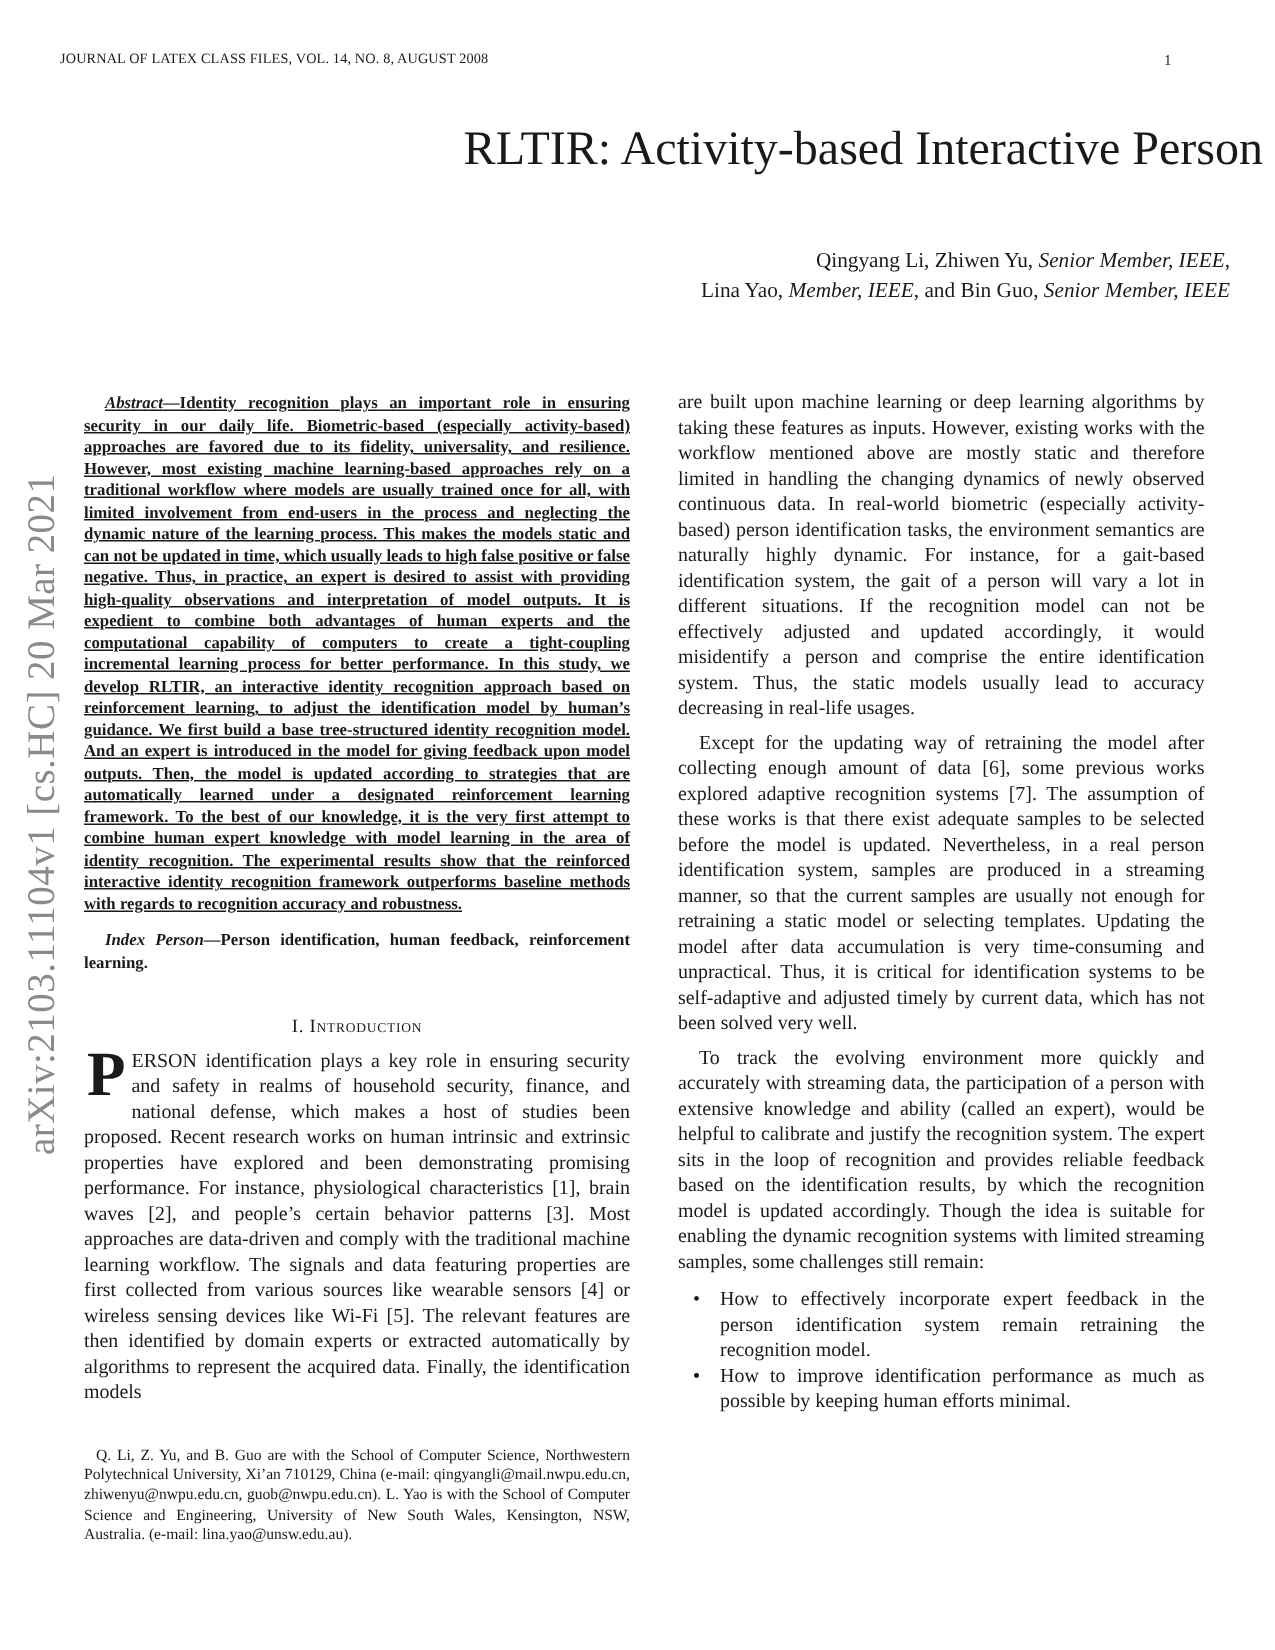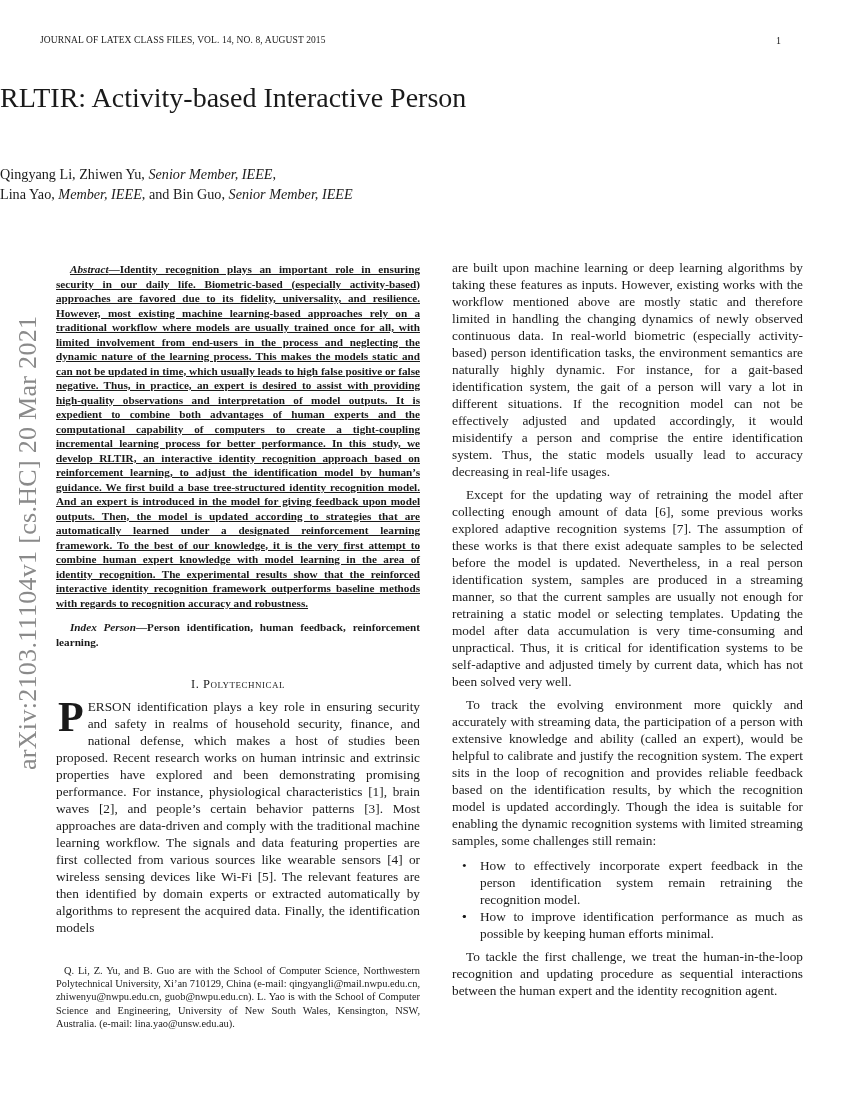--- a/index.html
+++ b/index.html
@@ -1,22 +1,22 @@
 <!DOCTYPE html>
 <html><head>
 <meta charset="utf-8">
 <style>
   html, body { margin: 0; padding: 0; background: #ffffff; }
   body { width: 850px; height: 1100px; position: relative; overflow: hidden;
          font-family: "Liberation Serif", "DejaVu Serif", serif; color: #1a1a1a; }
   .running-head { position: absolute; top: 35px; left: 40px; font-size: 9.5px; letter-spacing: 0.1px; }
   .page-num { position: absolute; top: 35px; left: 776px; font-size: 10px; }
-  .title { position: absolute; top: 78px; left: 0; width: 842px; text-align: left;
-           font-size: 28px; line-height: 40px; font-weight: normal; }
-  .authors { position: absolute; top: 164px; left: 0; width: 820px; text-align: left;
+  .title { position: absolute; top: 78px; left: 0; width: 842px; text-align: right;
+           font-size: 32px; line-height: 40px; font-weight: normal; }
+  .authors { position: absolute; top: 164px; left: 0; width: 820px; text-align: right;
              font-size: 14.2px; line-height: 20px; }
   .authors i { font-style: italic; }
   .arxiv { position: absolute; left: 13px; top: 770px; transform-origin: 0 0; transform: rotate(-90deg);
            font-size: 26px; color: #8a8a8a; white-space: nowrap; letter-spacing: 0.3px; }
   .col { position: absolute; text-align: justify; }
   .col-left { left: 56px; top: 262px; width: 364px; }
   .col-right { left: 452px; top: 259px; width: 351px; }
   .abstract { font-size: 11.2px; line-height: 14.5px; font-weight: bold; text-indent: 14px; margin: 0; text-decoration: underline; }
   .abstract .lbl { font-style: italic; }
   .index-terms { font-size: 11.2px; line-height: 14.5px; font-weight: bold; text-indent: 14px; margin: 10px 0 0 0; }
@@ -29,48 +29,47 @@
   .footnote { position: absolute; left: 56px; top: 964px; width: 364px; font-size: 10.4px; line-height: 13.2px; text-align: justify; }
   .footnote p { margin: 0; text-indent: 8px; }
   .bullets { margin: 8px 0 6px 0; padding: 0; list-style: none; }
   .bullets li { position: relative; padding-left: 28px; font-size: 13.3px; line-height: 17px; text-align: justify; }
   .bullets li .dot { position: absolute; left: 10px; top: 0; }
   .body-p.gap { margin-top: 6px; }
 </style>
 </head>
 <body>
 
-<div class="running-head">JOURNAL OF LATEX CLASS FILES, VOL. 14, NO. 8, AUGUST 2015</div>
+<div class="running-head">JOURNAL OF LATEX CLASS FILES, VOL. 14, NO. 8, AUGUST 2008</div>
 <div class="page-num">1</div>
 
 <div class="arxiv">arXiv:2103.11104v1  [cs.HC]  20 Mar 2021</div>
 
 <h1 class="title" style="margin:0;">
   <span>RLTIR: Activity-based Interactive Person</span><br>
 </h1>
 
 <div class="authors">
   <span>Qingyang Li, Zhiwen Yu, </span><i>Senior Member, IEEE</i><span>,</span><br>
   <span>Lina Yao, </span><i>Member, IEEE</i><span>, and Bin Guo, </span><i>Senior Member, IEEE</i>
 </div>
 
 <div class="col col-left">
   <p class="abstract"><span class="lbl">Abstract</span><span>—Identity recognition plays an important role in ensuring security in our daily life. Biometric-based (especially activity-based) approaches are favored due to its fidelity, universality, and resilience. However, most existing machine learning-based approaches rely on a traditional workflow where models are usually trained once for all, with limited involvement from end-users in the process and neglecting the dynamic nature of the learning process. This makes the models static and can not be updated in time, which usually leads to high false positive or false negative. Thus, in practice, an expert is desired to assist with providing high-quality observations and interpretation of model outputs. It is expedient to combine both advantages of human experts and the computational capability of computers to create a tight-coupling incremental learning process for better performance. In this study, we develop RLTIR, an interactive identity recognition approach based on reinforcement learning, to adjust the identification model by human’s guidance. We first build a base tree-structured identity recognition model. And an expert is introduced in the model for giving feedback upon model outputs. Then, the model is updated according to strategies that are automatically learned under a designated reinforcement learning framework. To the best of our knowledge, it is the very first attempt to combine human expert knowledge with model learning in the area of identity recognition. The experimental results show that the reinforced interactive identity recognition framework outperforms baseline methods with regards to recognition accuracy and robustness.</span></p>
   <p class="index-terms"><span class="lbl">Index Person</span><span>—Person identification, human feedback, reinforcement learning.</span></p>
-  <div class="section-head"><span>I. </span><span class="sc">Polytechnical</span></div>
+  <div class="section-head"><span>I. </span><span class="sc">Introduction</span></div>
   <p class="body-p first"><span class="dropcap">P</span><span>ERSON identification plays a key role in ensuring security and safety in realms of household security, finance, and national defense, which makes a host of studies been proposed. Recent research works on human intrinsic and extrinsic properties have explored and been demonstrating promising performance. For instance, physiological characteristics [1], brain waves [2], and people’s certain behavior patterns [3]. Most approaches are data-driven and comply with the traditional machine learning workflow. The signals and data featuring properties are first collected from various sources like wearable sensors [4] or wireless sensing devices like Wi-Fi [5]. The relevant features are then identified by domain experts or extracted automatically by algorithms to represent the acquired data. Finally, the identification models</span></p>
 </div>
 
 <div class="footnote">
   <p>Q. Li, Z. Yu, and B. Guo are with the School of Computer Science, Northwestern Polytechnical University, Xi’an 710129, China (e-mail: qingyangli@mail.nwpu.edu.cn, zhiwenyu@nwpu.edu.cn, guob@nwpu.edu.cn). L. Yao is with the School of Computer Science and Engineering, University of New South Wales, Kensington, NSW, Australia. (e-mail: lina.yao@unsw.edu.au).</p>
 </div>
 
 <div class="col col-right">
   <p class="body-p first">are built upon machine learning or deep learning algorithms by taking these features as inputs. However, existing works with the workflow mentioned above are mostly static and therefore limited in handling the changing dynamics of newly observed continuous data. In real-world biometric (especially activity-based) person identification tasks, the environment semantics are naturally highly dynamic. For instance, for a gait-based identification system, the gait of a person will vary a lot in different situations. If the recognition model can not be effectively adjusted and updated accordingly, it would misidentify a person and comprise the entire identification system. Thus, the static models usually lead to accuracy decreasing in real-life usages.</p>
   <p class="body-p gap">Except for the updating way of retraining the model after collecting enough amount of data [6], some previous works explored adaptive recognition systems [7]. The assumption of these works is that there exist adequate samples to be selected before the model is updated. Nevertheless, in a real person identification system, samples are produced in a streaming manner, so that the current samples are usually not enough for retraining a static model or selecting templates. Updating the model after data accumulation is very time-consuming and unpractical. Thus, it is critical for identification systems to be self-adaptive and adjusted timely by current data, which has not been solved very well.</p>
   <p class="body-p gap">To track the evolving environment more quickly and accurately with streaming data, the participation of a person with extensive knowledge and ability (called an expert), would be helpful to calibrate and justify the recognition system. The expert sits in the loop of recognition and provides reliable feedback based on the identification results, by which the recognition model is updated accordingly. Though the idea is suitable for enabling the dynamic recognition systems with limited streaming samples, some challenges still remain:</p>
   <ul class="bullets">
     <li><span class="dot">•</span><span>How to effectively incorporate expert feedback in the person identification system remain retraining the recognition model.</span></li>
     <li><span class="dot">•</span></li>
     <li><span class="dot">•</span><span>How to improve identification performance as much as possible by keeping human efforts minimal.</span></li>
   </ul>
-  <p class="body-p">To tackle the first challenge, we treat the human-in-the-loop recognition and updating procedure as sequential interactions between the human expert and the identity recognition agent.</p>
 </div>
 
 </body></html>

